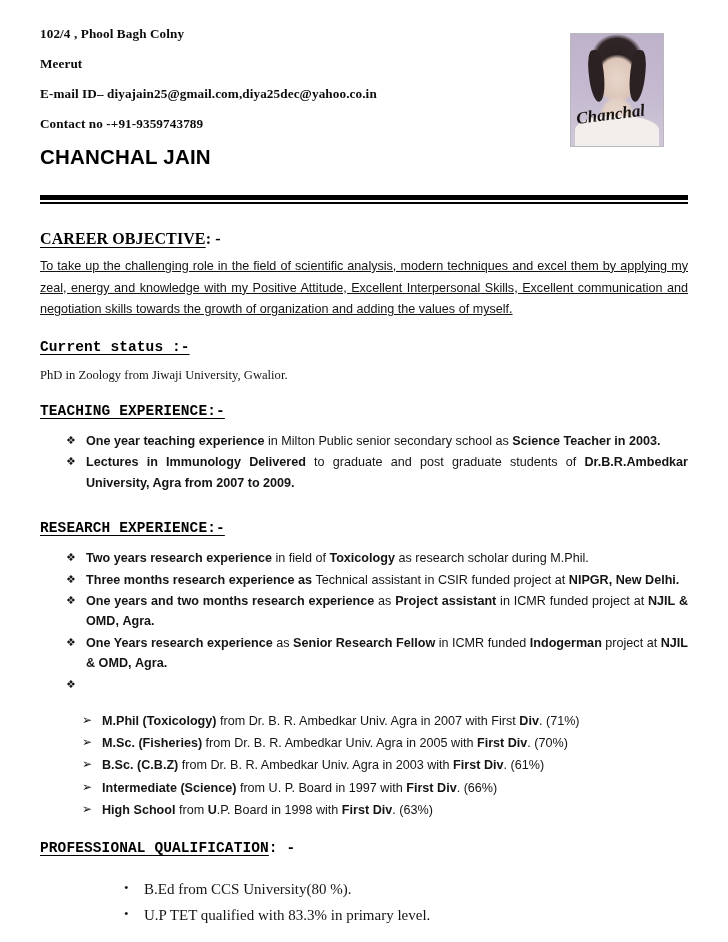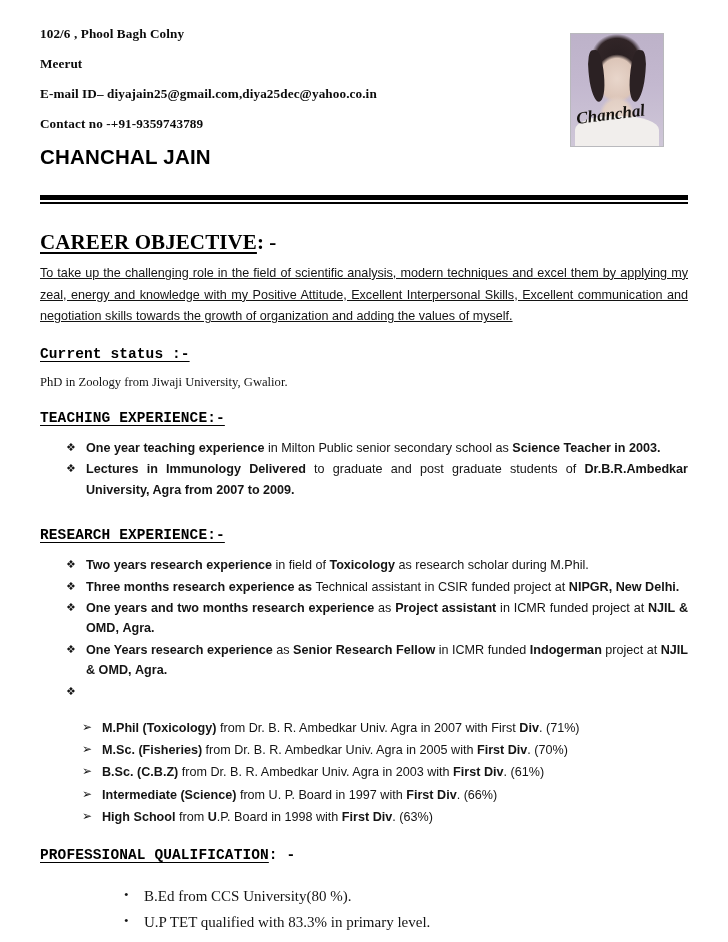--- a/index.html
+++ b/index.html
@@ -123,21 +123,21 @@
   }
   .divider .bar-thin {
     height: 1.5px;
     background: #000;
   }
 
   
   h2.sec-serif {
     font-family: "Liberation Serif", serif;
     font-weight: bold;
-    font-size: 21px;
+    font-size: 16px;
     margin: 0;
     color: #000;
     letter-spacing: .1px;
   }
   h2.sec-serif.big {
     font-size: 19.5px;
   }
   h2.sec-sans {
     font-family: Liberation Mono, monospace;
     font-weight: bold;
@@ -255,21 +255,21 @@
       <div class="photo-hair-l"></div>
       <div class="photo-hair-r"></div>
       <div class="photo-shoulders"></div>
       <div class="photo-sign">Chanchal</div>
     </div>
   </div>
 
   <div class="content">
 
     <div class="header-block">
-      <div class="addr-line">102/6 , Phool Bagh Colny</div>
+      <div class="addr-line">102/4 , Phool Bagh Colny</div>
       <div class="addr-line">Meerut</div>
       <div class="addr-line">E-mail ID– diyajain25@gmail.com,diya25dec@yahoo.co.in</div>
       <div class="addr-line">Contact no -+91-9359743789</div>
       <div class="name-line">CHANCHAL JAIN</div>
     </div>
 
     <div class="divider">
       <div class="bar-thick"></div>
       <div class="bar-gap"></div>
       <div class="bar-thin"></div>

